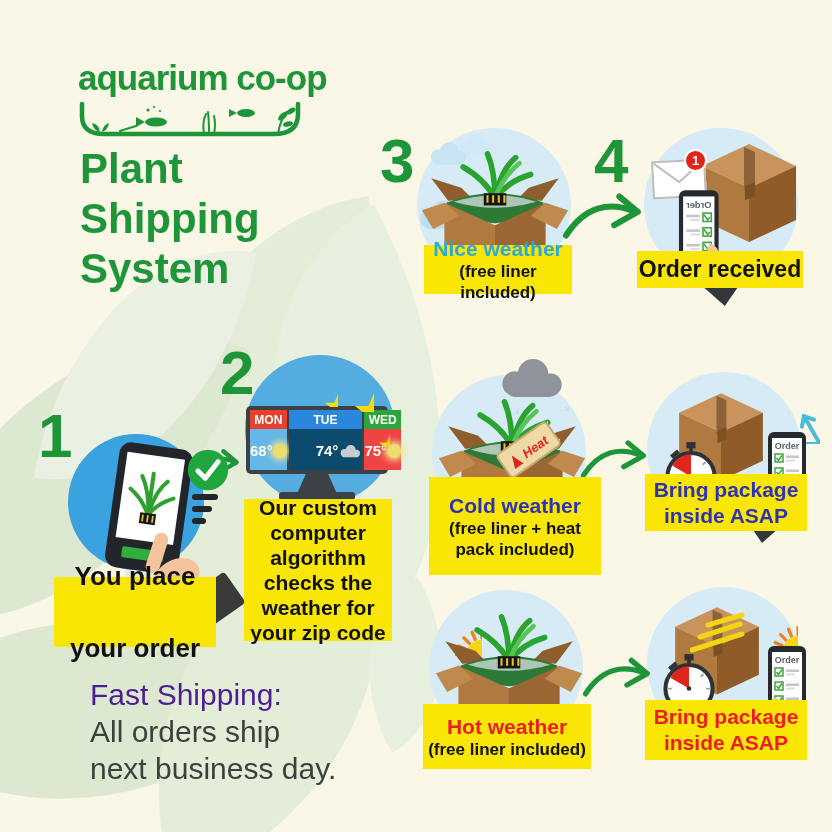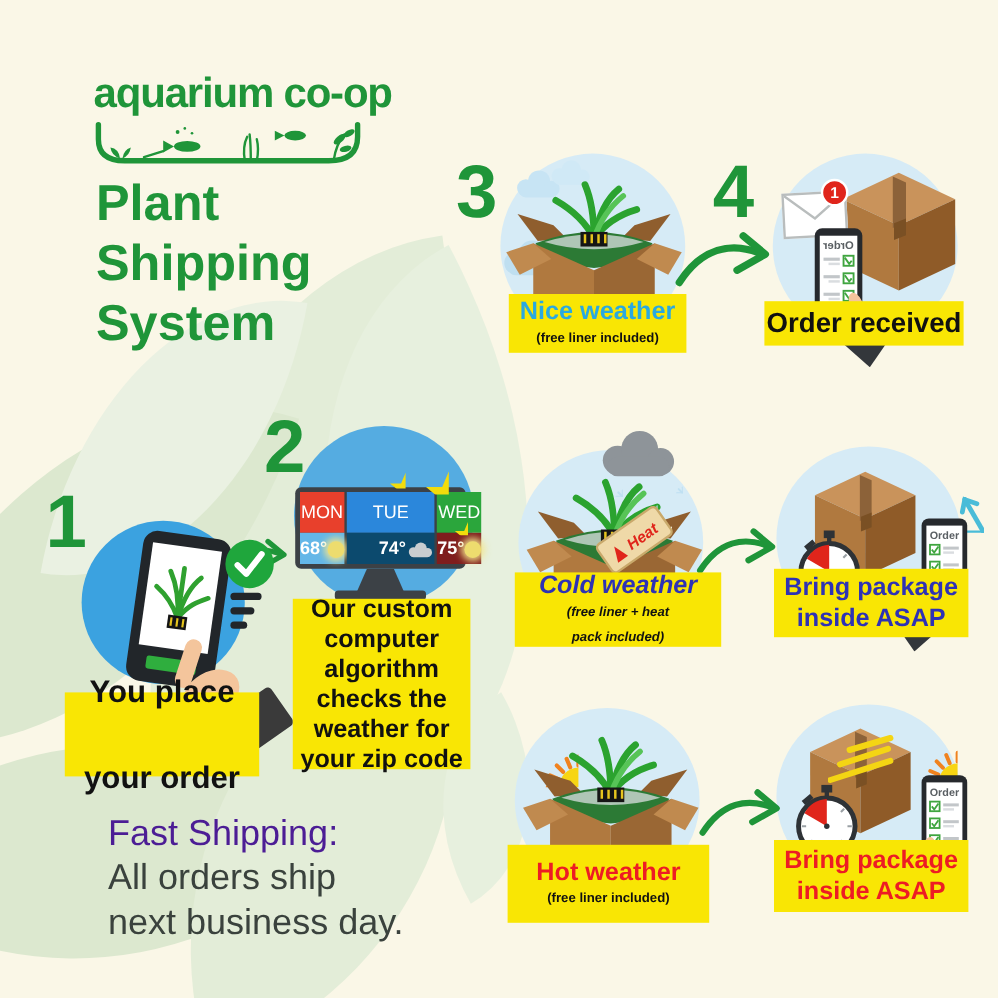--- a/index.html
+++ b/index.html
@@ -11,37 +11,37 @@
   .leaf{position:absolute;z-index:0;border-radius:100% 0 100% 0;}
   
   .num{position:absolute;z-index:3;color:#1F9539;font-weight:bold;font-size:62px;line-height:1;}
   
   .circle{position:absolute;border-radius:50%;z-index:1;}
   .c-light{background:#D6EBF6;}
   
   .ylabel{position:absolute;z-index:4;background:#F9E604;display:flex;flex-direction:column;
           align-items:center;justify-content:center;text-align:center;color:#111;font-weight:bold;}
   .ylabel .big{font-size:21px;line-height:25px;}
-  .ylabel .small{font-size:11px;line-height:21px;}
+  .ylabel .small{font-size:17px;line-height:21px;}
   .t-nice{color:#2AA9E0;}
   .t-cold{color:#2E32B5;}
   .t-hot{color:#ED1C24;}
   .outcome{font-size:21px;line-height:26px;}
   
   .logo-text{position:absolute;left:78px;top:58px;z-index:2;color:#1F9539;font-size:35px;
              font-weight:bold;letter-spacing:-1px;}
   .title{position:absolute;left:80px;top:144px;z-index:2;color:#1F9539;font-size:42px;
          font-weight:bold;line-height:50px;}
   
   .monitor{position:absolute;left:246px;top:406px;width:142px;height:68px;background:#3C4146;
            border-radius:5px;padding:4px;z-index:3;display:flex;}
   .screen{flex:1;display:flex;gap:2px;}
   .wday{flex:1;display:flex;flex-direction:column;}
-  .wday-head{height:34px;display:flex;align-items:center;justify-content:center;color:#fff;
-             font-weight:normal;font-size:15px;}
+  .wday-head{height:19px;display:flex;align-items:center;justify-content:center;color:#fff;
+             font-weight:bold;font-size:12px;}
   .wday-body{flex:1;display:flex;flex-direction:row;align-items:center;color:#fff;font-weight:bold;}
   .wtemp{font-size:15px;line-height:17px;margin-top:1px;}
   .wsun{width:14px;height:14px;border-radius:50%;background:#EDDC6E;margin-top:2px;
         box-shadow:0 0 6px 3px rgba(242,228,140,.9);}
   .wcloud{width:24px;height:14px;color:#C9CDD0;margin-top:2px;}
   .monitor-neck{position:absolute;left:297px;top:474px;width:40px;height:20px;background:#3C4146;
                 clip-path:polygon(22% 0,78% 0,100% 100%,0 100%);z-index:3;}
   .monitor-base{position:absolute;left:279px;top:492px;width:76px;height:8px;background:#3C4146;
                 border-radius:3px;z-index:3;}
   
@@ -318,21 +318,21 @@
         <div class="wday-head" style="background:#2B87DB;">TUE</div>
         <div class="wday-body" style="background:#0c4a6e;padding-left:27px;">
           <div class="wtemp">74°</div>
           <svg class="wcloud" viewBox="0 0 72 42">
               <use href="#cloud"></use>
             </svg>
         </div>
       </div>
       <div class="wday">
         <div class="wday-head" style="background:#2BA63C;">WED</div>
-        <div class="wday-body" style="background:#7f1d1d;">
+        <div class="wday-body" style="background:#ef4444;">
           <div class="wtemp">75°</div>
           <div class="wsun"></div>
         </div>
       </div>
     </div>
   </div>
   <div class="monitor-neck"></div>
   <div class="monitor-base"></div>
   <svg class="abs" style="left:312px;top:381px;color:#F2DC0C;z-index:4;" width="26" height="26" viewBox="-10 -10 20 20">
       <use href="#star"></use>
@@ -406,21 +406,21 @@
     </svg>
   <svg class="abs" style="left:532px;top:412px;color:#BFE0F2;" width="16" height="16" viewBox="-8 -8 16 16">
       <use href="#flake"></use>
     </svg>
   <svg class="abs" style="left:556px;top:398px;color:#BFE0F2;" width="13" height="13" viewBox="-8 -8 16 16">
       <use href="#flake"></use>
     </svg>
   <svg class="abs" style="left:548px;top:432px;color:#ffffff;" width="12" height="12" viewBox="-8 -8 16 16">
       <use href="#flake"></use>
     </svg>
-  <div class="ylabel" style="left:429px;top:477px;width:172px;height:62px;font-style:italic;">
+  <div class="ylabel" style="left:429px;top:477px;width:172px;height:98px;">
     <div class="big t-cold">Cold weather</div>
     <div class="small">(free liner + heat</div>
     <div class="small">pack included)</div>
   </div>
 
   <div class="circle c-light" style="left:647px;top:372px;width:154px;height:154px;"></div>
   <svg class="abs" style="left:672px;top:386px;" width="98" height="98" viewBox="0 0 110 110">
       <use href="#closedbox"></use>
     </svg>
   <svg class="abs" style="left:748px;top:372px;color:#49BCD8;z-index:3;" width="72" height="72" viewBox="-36 -36 72 72">

